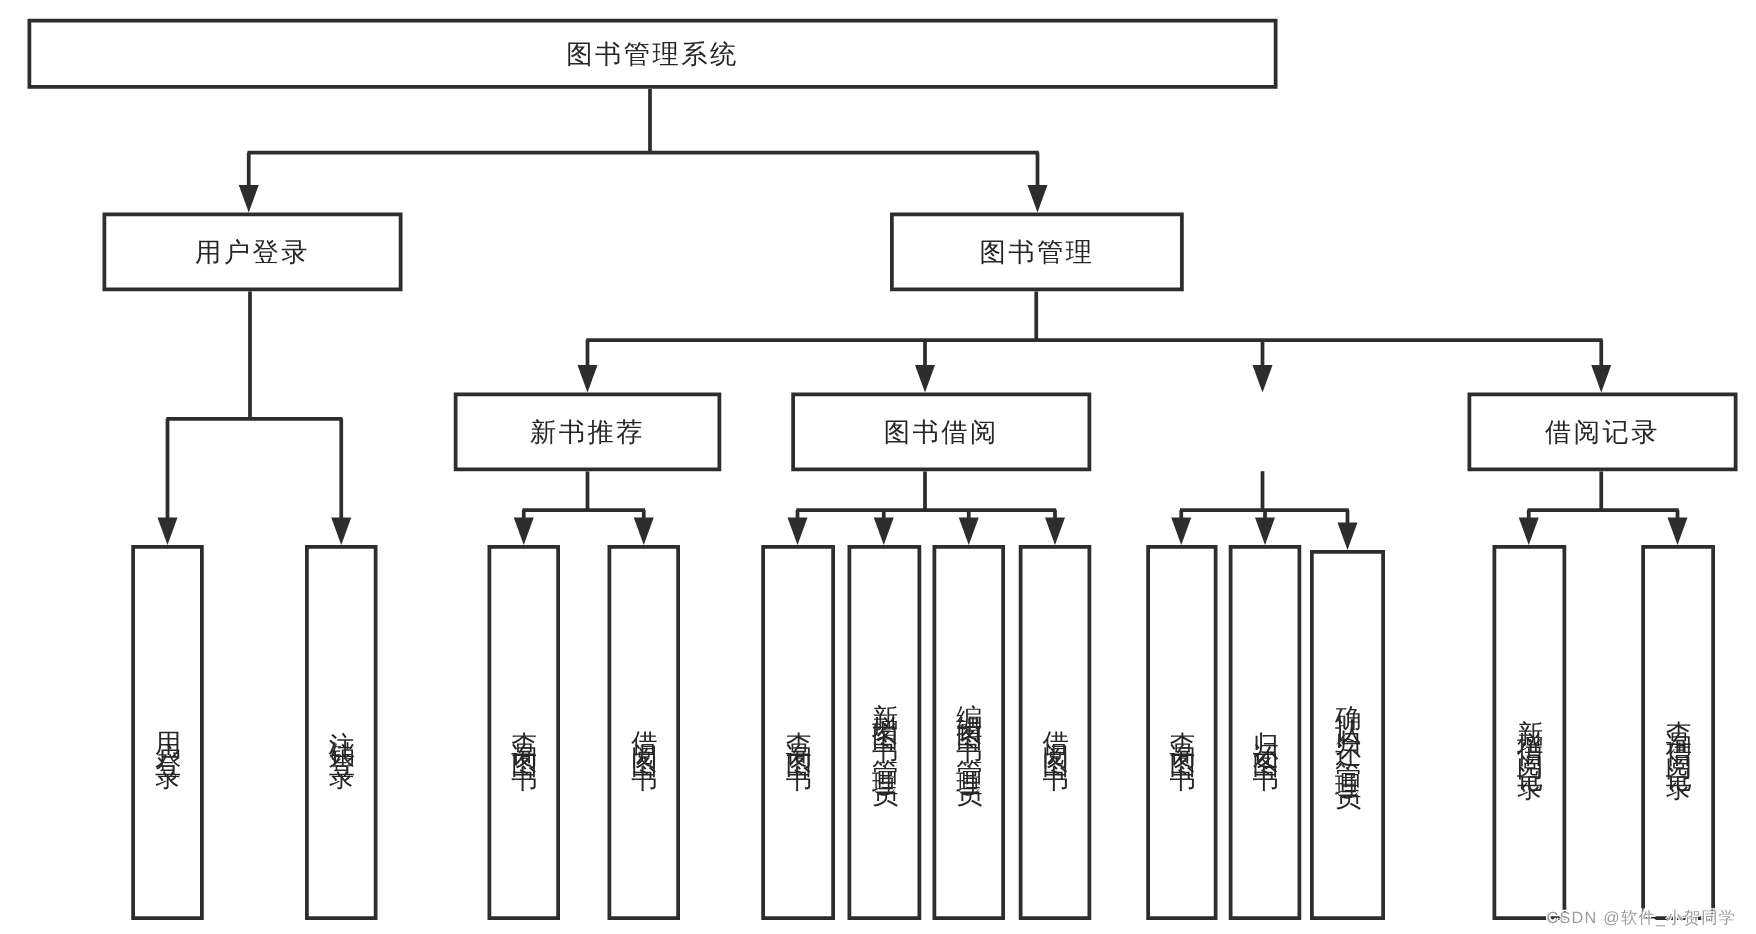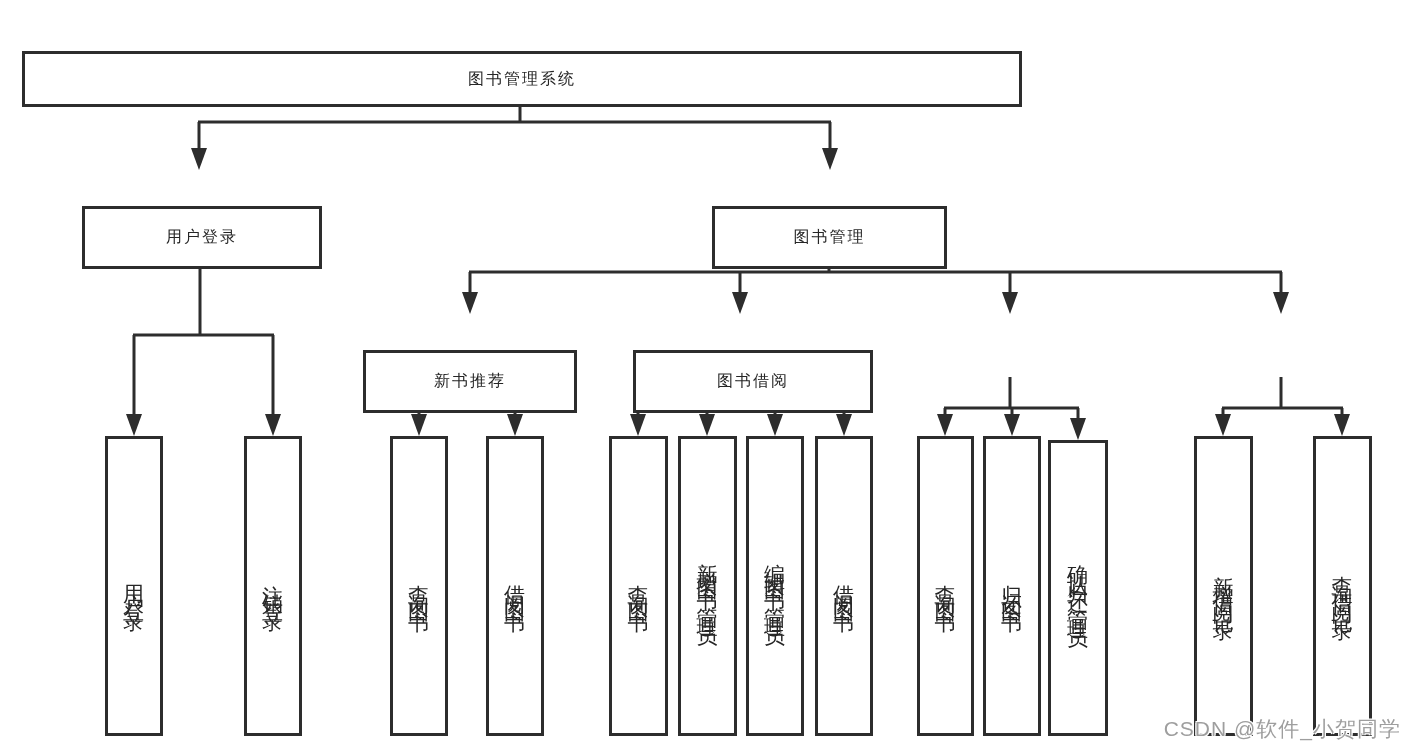--- a/index.html
+++ b/index.html
@@ -20,37 +20,36 @@
     position: absolute;
     box-sizing: border-box;
     border: 3px solid #2d2d2d;
     background: #ffffff;
     color: #262626;
     display: flex;
     align-items: center;
     justify-content: center;
   }
   .h-node {
-    font-size: 16px;
+    font-size: 21px;
     letter-spacing: 2px;
     white-space: nowrap;
-    margin-top: 36px;
   }
   .v-node .v-text {
     writing-mode: vertical-rl;
     text-orientation: mixed;
     font-size: 21px;
     letter-spacing: 9px;
     line-height: 1;
   }
   .watermark {
     position: absolute;
-    right: 4px;
+    right: 16px;
     bottom: 4px;
-    font-size: 21px;
+    font-size: 13px;
     color: #9e9e9e;
     letter-spacing: 1px;
     text-shadow: -1px -1px 0 #ffffff, 1px -1px 0 #ffffff, -1px 1px 0 #ffffff, 1px 1px 0 #ffffff;
     z-index: 5;
     white-space: nowrap;
   }
   svg line { stroke: #2d2d2d; stroke-width: 3; }
   svg polygon { fill: #2d2d2d; stroke: none; }
 </style>
 </head>
@@ -137,20 +136,23 @@
   <div class="node h-node" style="left:363px;top:314px;width:214px;height:63px">
     <span>新书推荐</span>
   </div>
 
   <div class="node h-node" style="left:712px;top:170px;width:235px;height:63px">
     <span>图书管理</span>
   </div>
   <div class="node h-node" style="left:633px;top:314px;width:240px;height:63px">
     <span>图书借阅</span>
   </div>
+  <div class="node h-node" style="left:1174px;top:314px;width:216px;height:63px">
+    <span>借阅记录</span>
+  </div>
 
   <div class="node v-node" style="left:105px;top:436px;width:58px;height:300px">
     <span class="v-text">用户登录</span>
   </div>
   <div class="node v-node" style="left:244px;top:436px;width:58px;height:300px">
     <span class="v-text">注销登录</span>
   </div>
 
   <div class="node v-node" style="left:390px;top:436px;width:58px;height:300px">
     <span class="v-text">查询图书</span>

